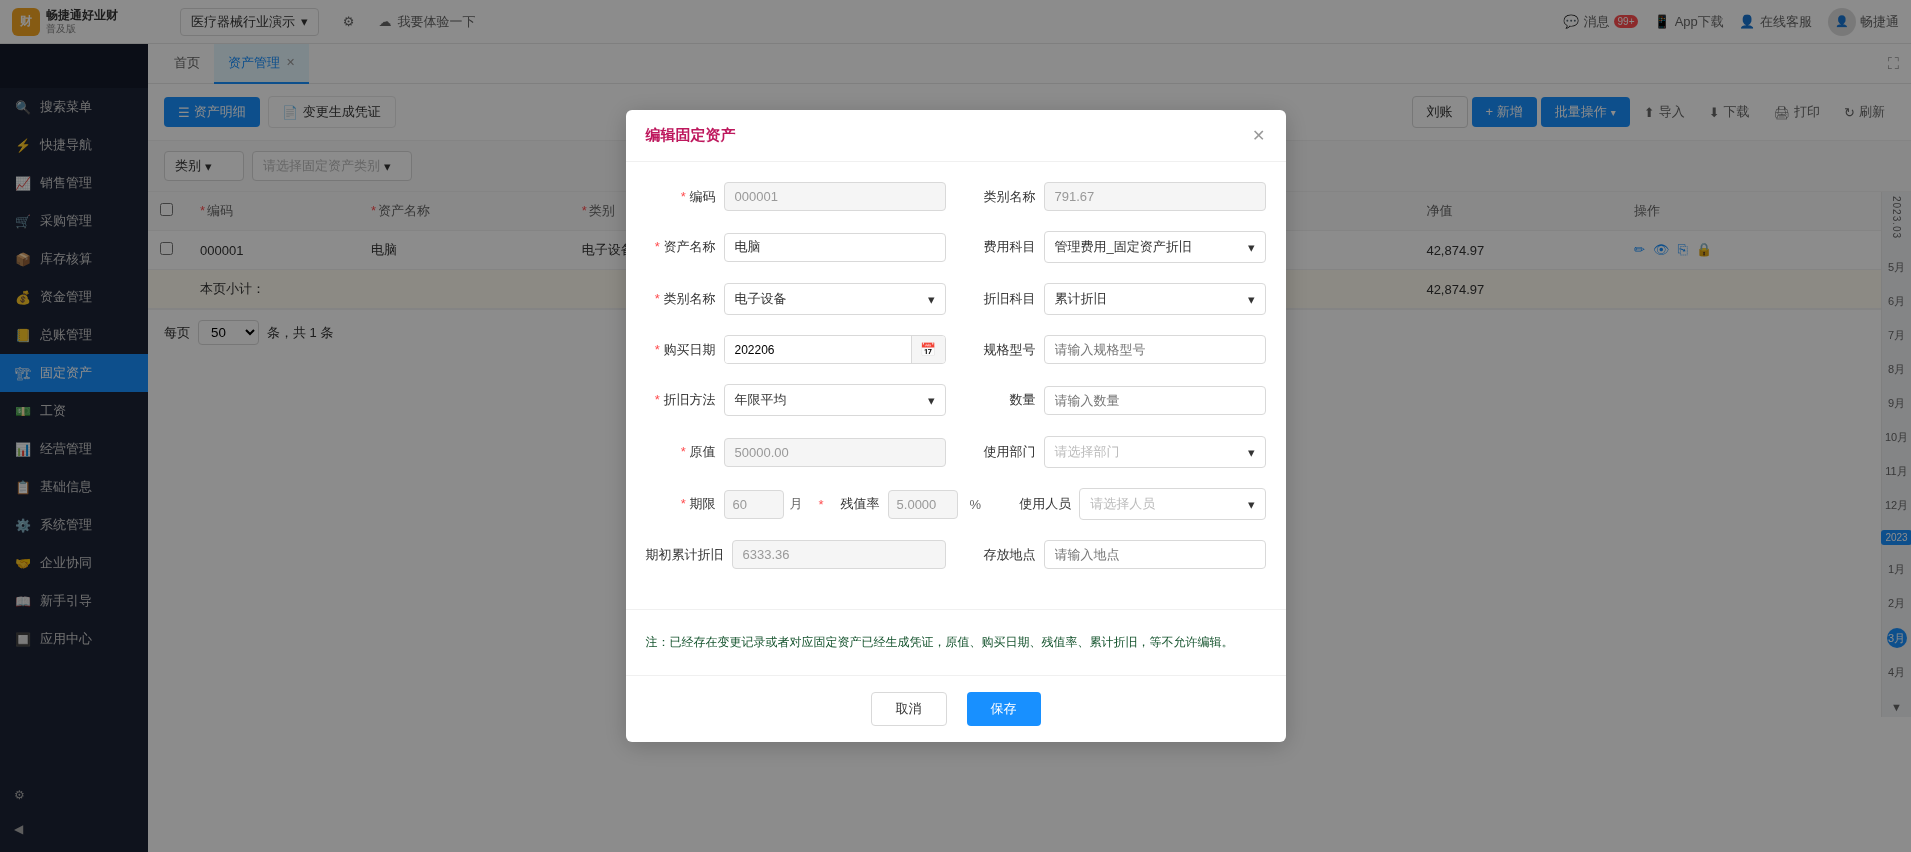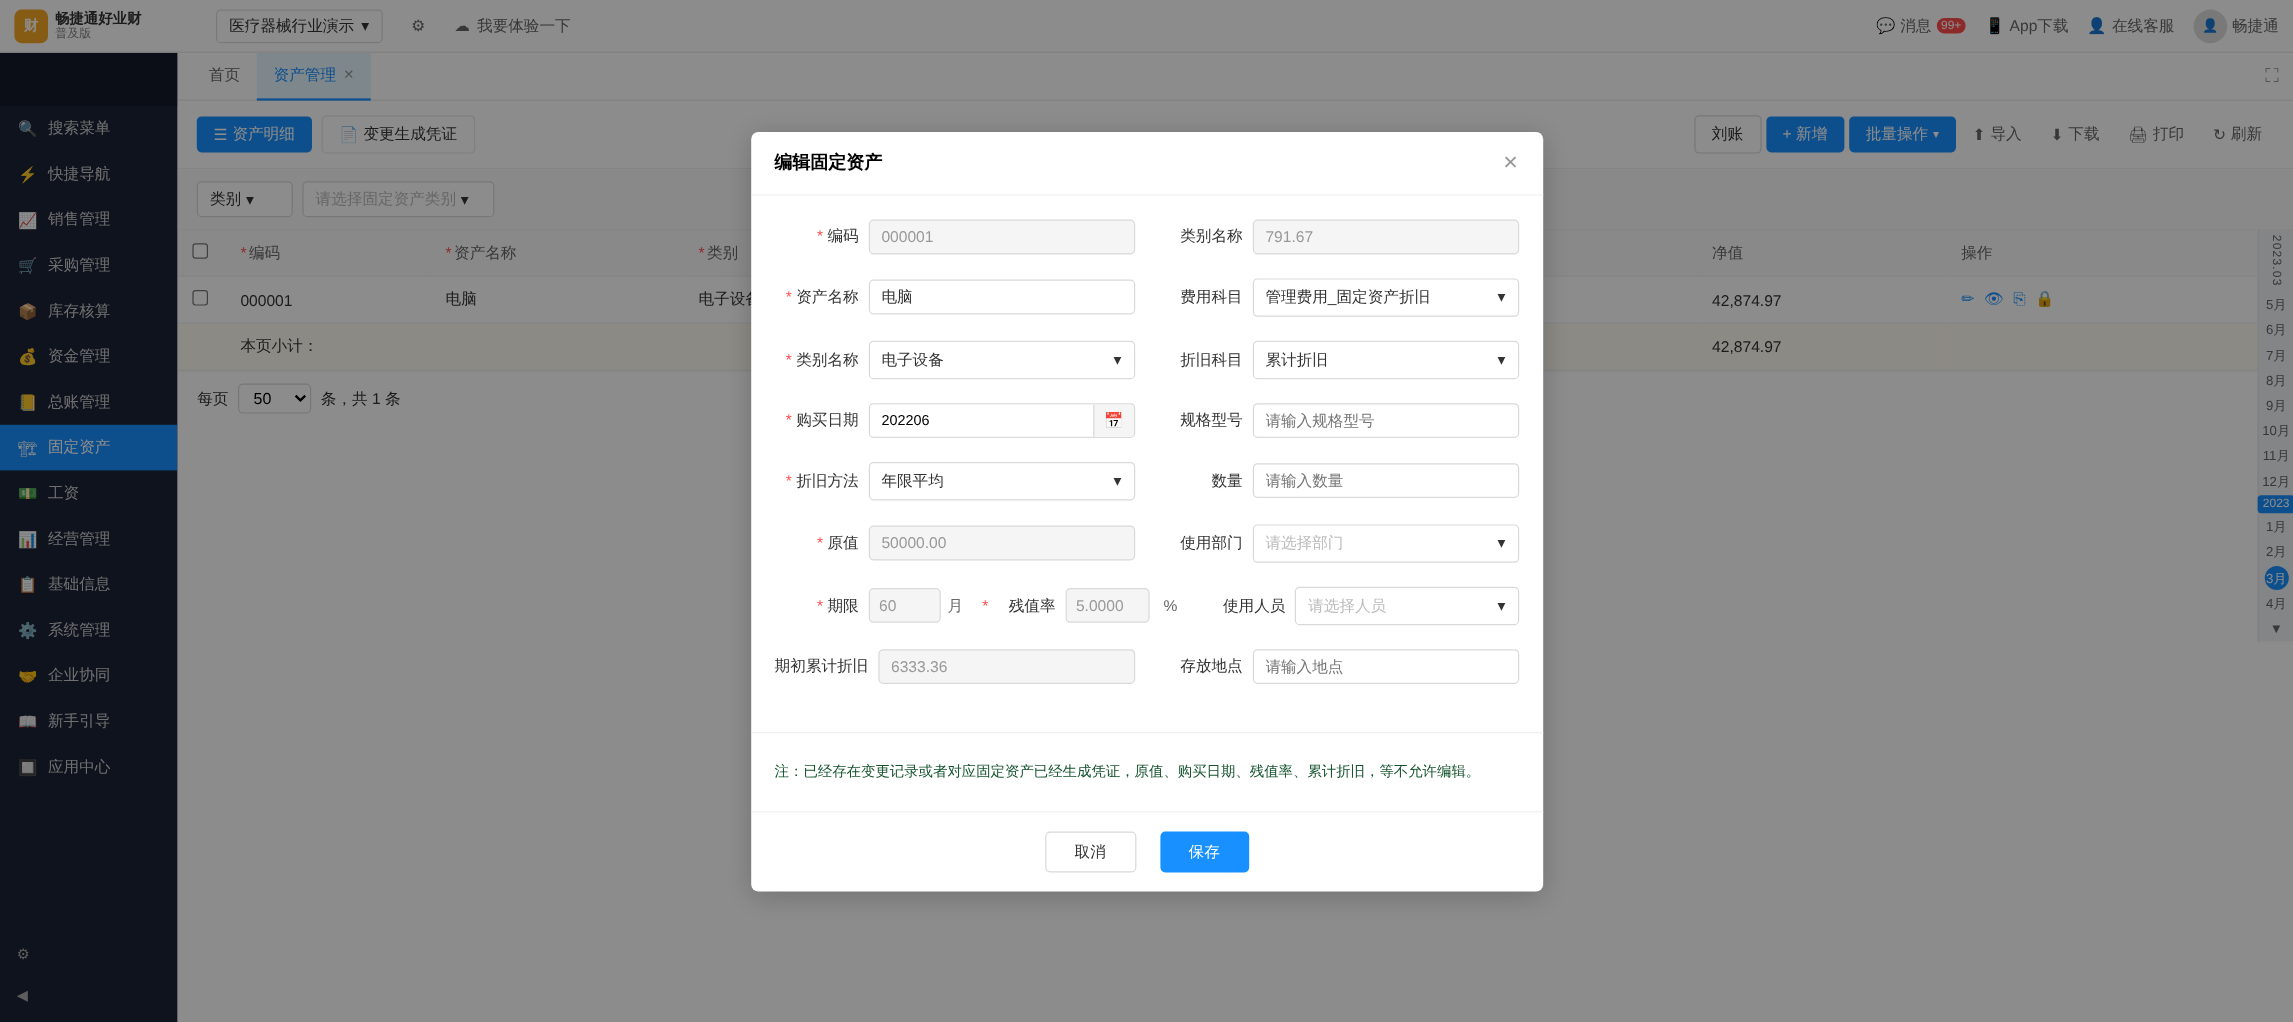--- a/index.html
+++ b/index.html
@@ -55,34 +55,34 @@
     
     .data-table { width: 100%; border-collapse: collapse; }
     .data-table th { background: #fafafa; padding: 10px 12px; text-align: left; border-bottom: 1px solid #f0f0f0; font-weight: normal; color: #666; font-size: 13px; white-space: nowrap; }
     .data-table td { padding: 10px 12px; border-bottom: 1px solid #f0f0f0; font-size: 13px; }
     .data-table .required { color: #ff4d4f; margin-right: 2px; }
     .checkbox-cell { width: 40px; }
     .action-icons { display: flex; gap: 8px; color: #1890ff; cursor: pointer; }
     .subtotal-row td { background: #fffbf0; }
     
     
-    .right-sidebar { width: 30px; background: #f0f2f5; border-left: 1px solid #e8e8e8; flex-shrink: 0; display: flex; flex-direction: column; align-items: center; padding: 4px 2px; gap: 2px; font-size: 11px; color: #666; }
+    .right-sidebar { width: 30px; background: #f0f2f5; border-left: 1px solid #e8e8e8; flex-shrink: 0; display: flex; flex-direction: column; align-items: center; padding: 4px 2px; gap: 15px; font-size: 11px; color: #666; }
     .month-badge { background: #1890ff; color: white; border-radius: 3px; padding: 2px 4px; font-size: 10px; cursor: pointer; }
     .month-item { padding: 2px 0; cursor: pointer; color: #666; }
     .month-item.circle { background: #1890ff; color: white; border-radius: 50%; width: 20px; height: 20px; display: flex; align-items: center; justify-content: center; margin: 0 auto; }
     
     
     .pagination { display: flex; align-items: center; gap: 8px; padding: 10px 16px; border-top: 1px solid #f0f0f0; }
     .page-select { padding: 3px 8px; border: 1px solid #d9d9d9; border-radius: 4px; background: white; cursor: pointer; }
     
     
     .modal-overlay { position: fixed; top: 0; left: 0; right: 0; bottom: 0; background: rgba(0,0,0,0.45); z-index: 1000; display: flex; align-items: center; justify-content: center; }
     .modal { background: white; border-radius: 6px; width: 660px; box-shadow: 0 4px 24px rgba(0,0,0,0.2); }
     .modal-header { display: flex; align-items: center; justify-content: space-between; padding: 16px 20px; border-bottom: 1px solid #f0f0f0; }
-    .modal-title { font-size: 15px; font-weight: bold; color: #000000; }
+    .modal-title { font-size: 15px; font-weight: bold; color: #be185d; }
     .modal-close { cursor: pointer; color: #999; font-size: 16px; }
     .modal-body { padding: 20px; }
     .form-row { display: flex; gap: 20px; margin-bottom: 20px; }
     .form-item { display: flex; align-items: center; gap: 8px; flex: 1; }
     .form-label { font-size: 13px; color: #333; white-space: nowrap; min-width: 70px; text-align: right; }
     .form-input { flex: 1; padding: 6px 10px; border: 1px solid #d9d9d9; border-radius: 4px; font-size: 13px; color: #333; background: white; }
     .form-input.disabled { background: #f5f5f5; color: #999; }
     .form-select { flex: 1; display: flex; align-items: center; justify-content: space-between; padding: 6px 10px; border: 1px solid #d9d9d9; border-radius: 4px; font-size: 13px; color: #333; background: white; cursor: pointer; }
     .form-input-with-icon { flex: 1; display: flex; align-items: center; border: 1px solid #d9d9d9; border-radius: 4px; overflow: hidden; }
     .form-input-with-icon input { flex: 1; padding: 6px 10px; border: none; outline: none; font-size: 13px; }

